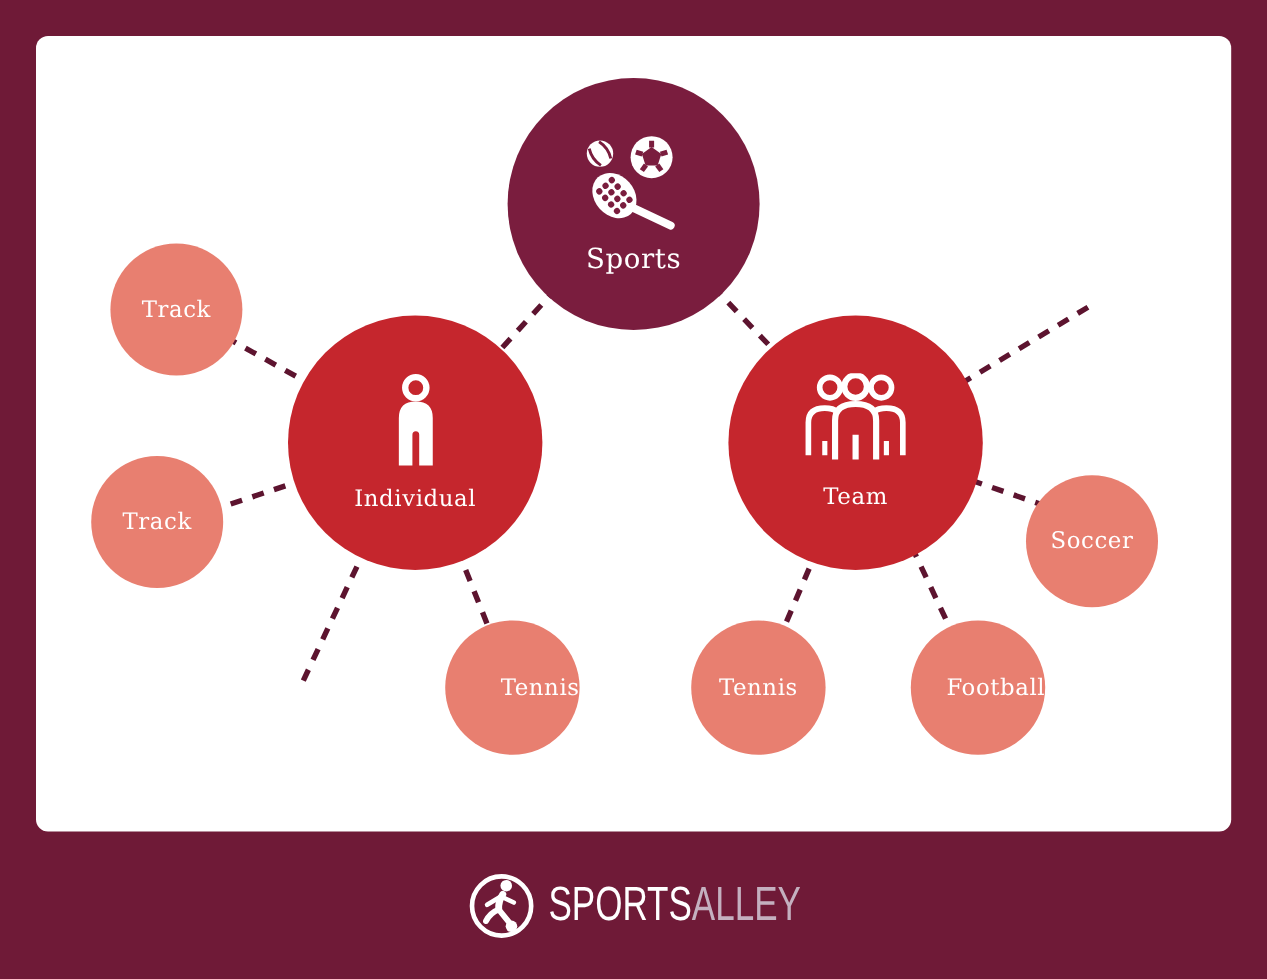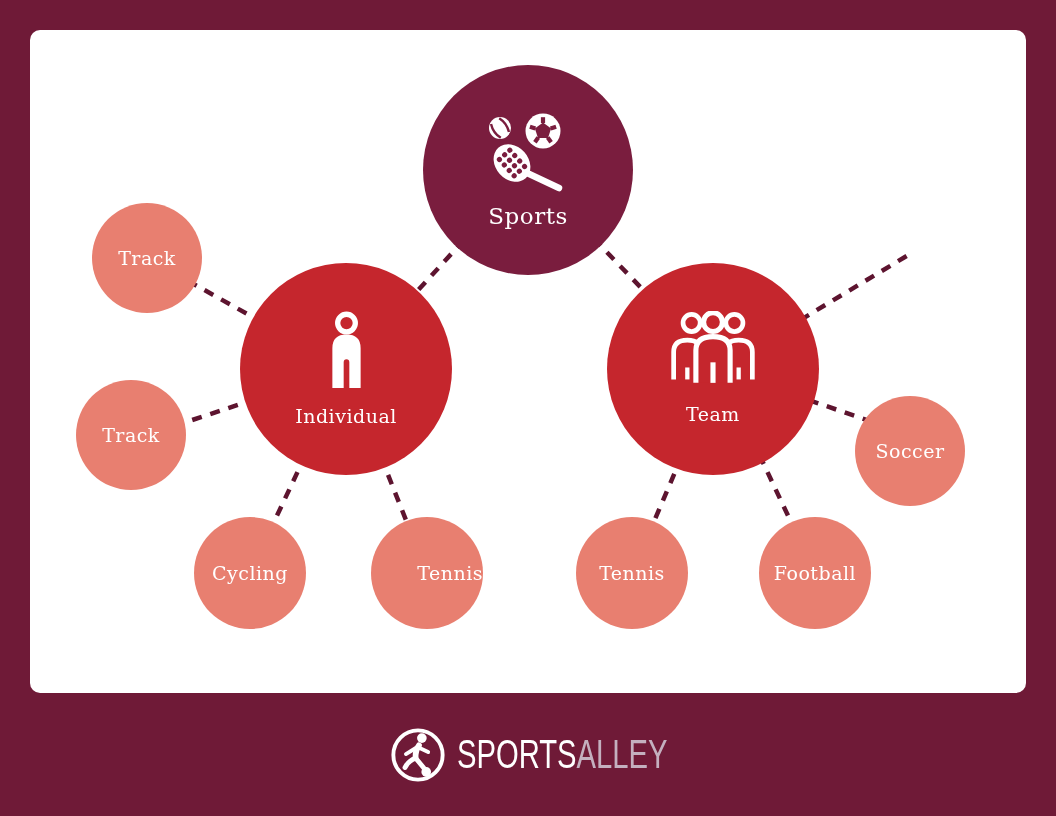--- a/index.html
+++ b/index.html
@@ -37,21 +37,21 @@
   .node.branch .label{font-size:19px;margin-top:14px;}
   #node-individual{left:240px;top:263px;}
   #node-team{left:607px;top:263px;}
   .node.leaf{width:112px;height:112px;background:var(--leaf-node);}
   .node.leaf .label{font-size:19px;white-space:pre-line;}
   #node-golf{left:92px;top:203px;width:110px;height:110px;}
   #node-track{left:76px;top:380px;width:110px;height:110px;}
   #node-cycling{left:194px;top:517px;}
   #node-tennis{left:371px;top:517px;align-items:flex-end;}
   #node-hockey{left:576px;top:517px;}
-  #node-football{left:759px;top:517px;}
+  #node-football{left:759px;top:517px;align-items:flex-end;}
   #node-baseball{left:855px;top:199px;width:110px;height:110px;}
   #node-soccer{left:855px;top:396px;width:110px;height:110px;}
 
   .footer{
     position:absolute;left:0;top:693px;width:1056px;height:123px;
     display:flex;align-items:center;justify-content:center;gap:10px;
   }
   .brand{
     display:flex;font-family:"Liberation Sans",sans-serif;font-size:40px;
     font-weight:400;letter-spacing:0;
@@ -147,23 +147,20 @@
     </svg>
     <span class="label">Team</span>
   </div>
 
   <div class="node leaf" id="node-golf">
     <span class="label">Track</span>
   </div>
   <div class="node leaf" id="node-track">
     <span class="label">Track</span>
   </div>
-  <div class="node leaf" id="node-cycling">
-    <span class="label">Cycling</span>
-  </div>
   <div class="node leaf" id="node-tennis">
     <span class="label">Tennis</span>
   </div>
 
   <div class="node leaf" id="node-soccer">
     <span class="label">Soccer</span>
   </div>
   <div class="node leaf" id="node-hockey">
     <span class="label">Tennis</span>
   </div>

